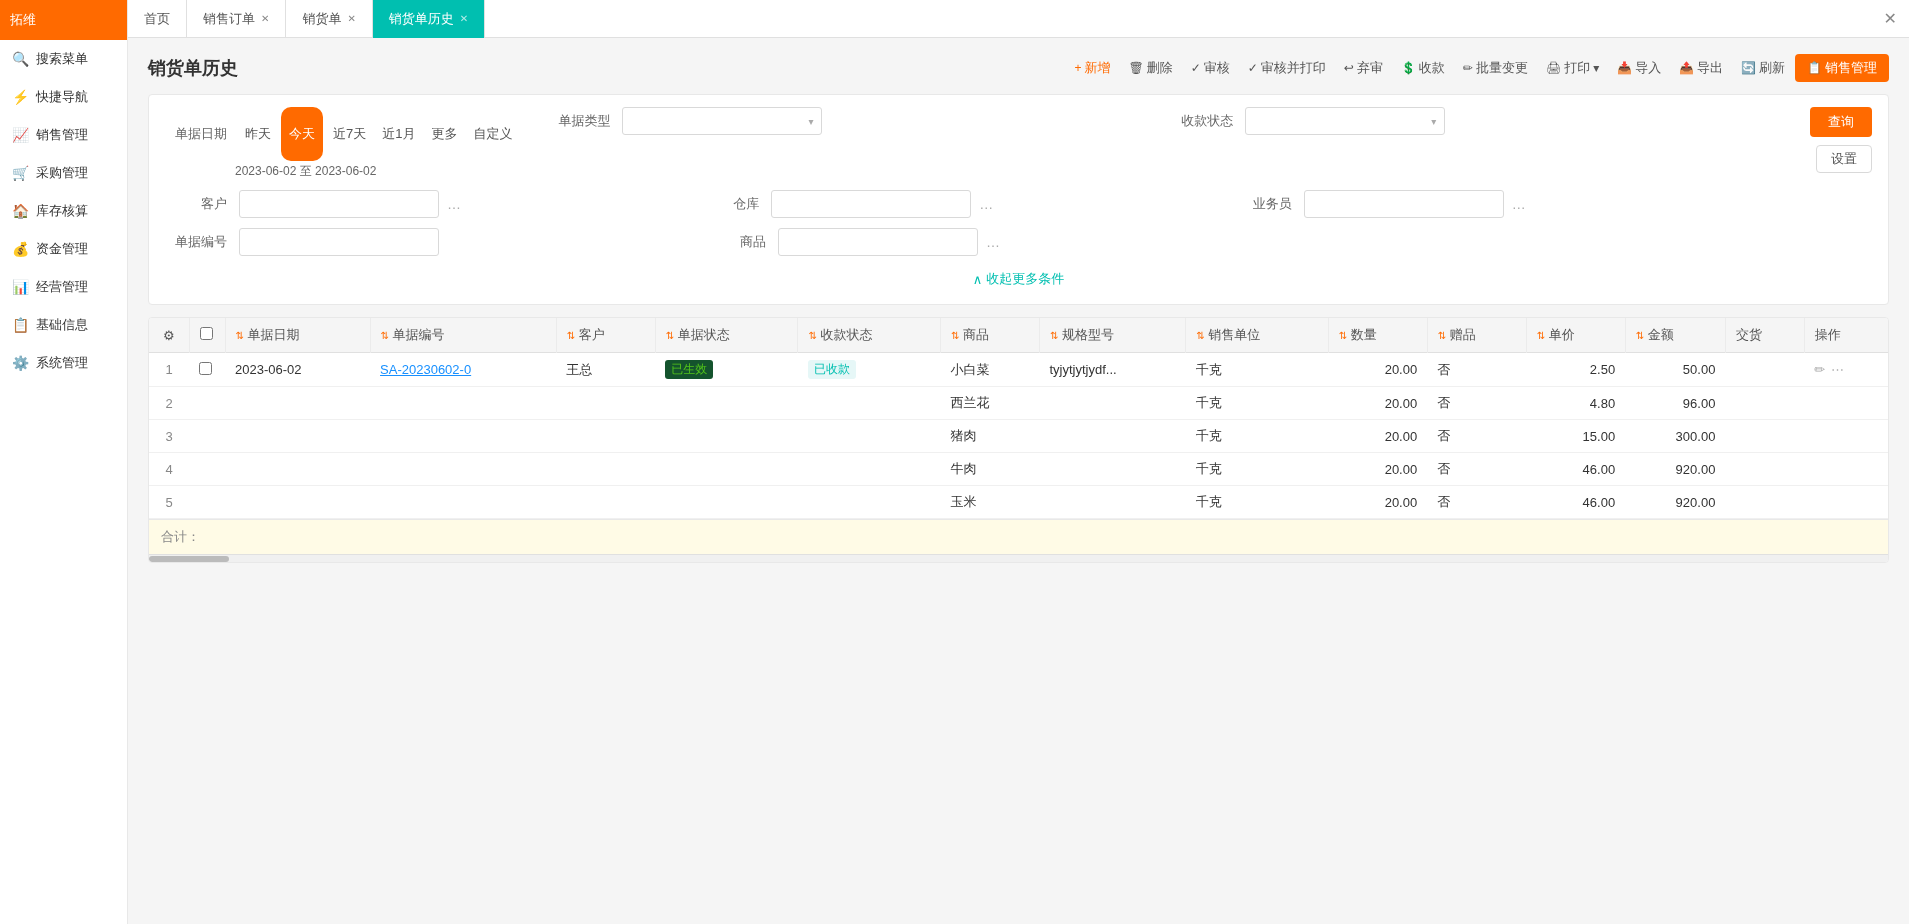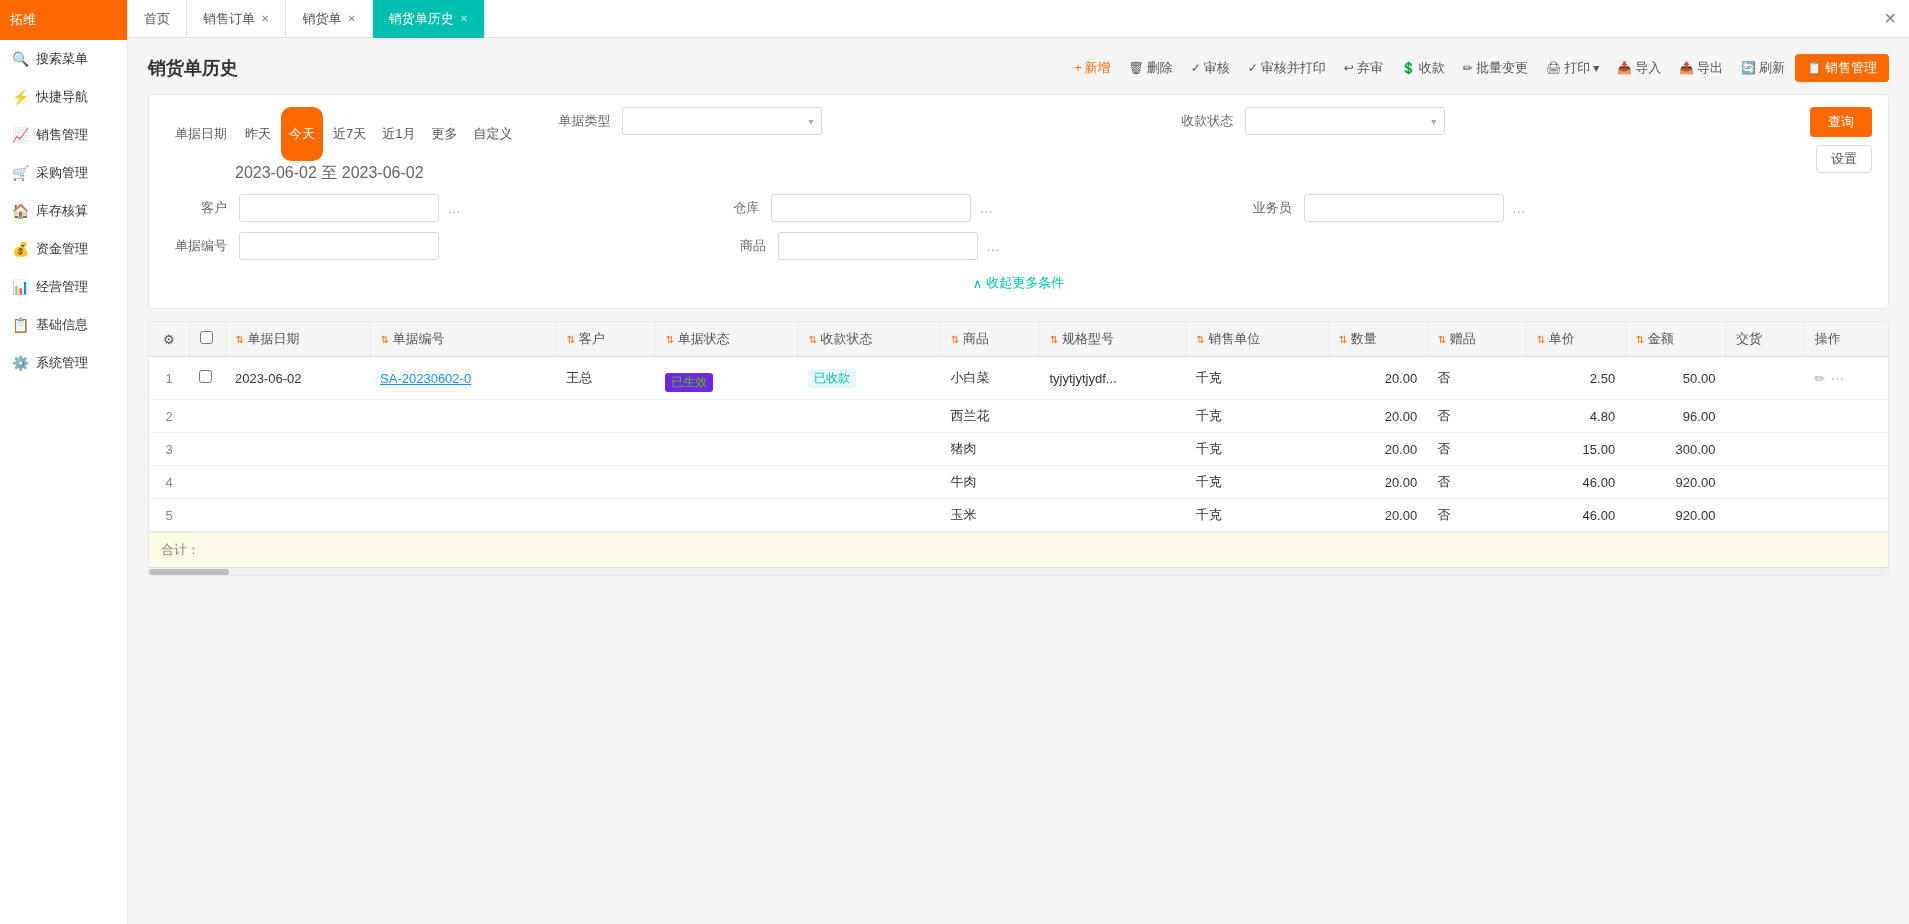--- a/index.html
+++ b/index.html
@@ -149,21 +149,21 @@
       position: relative;
     }
     .filter-select-arrow { color: #aaa; font-size: 10px; }
     .date-shortcut {
       padding: 2px 6px;
       border-radius: 3px;
       cursor: pointer;
       color: #555;
     }
     .date-shortcut.active { background: #ff6a00; color: #fff; border-radius: 10px; padding: 18px 8px; }
-    .date-range-text { color: #666; font-size: 16px; }
+    .date-range-text { color: #666; font-size: 12px; }
     .collapse-btn {
       display: flex;
       align-items: center;
       justify-content: center;
       color: #00bfb0;
       cursor: pointer;
       gap: 4px;
       padding: 4px 0;
     }
 
@@ -220,21 +220,21 @@
       border-bottom: 1px solid #f0f0f0;
       color: #333;
       white-space: nowrap;
     }
     .status-badge {
       display: inline-block;
       padding: 1px 6px;
       border-radius: 3px;
       font-size: 12px;
     }
-    .status-effective { background: #6d28d9; color: #52c41a; margin-top: 9px; }
+    .status-effective { background: #14532d; color: #52c41a; }
     .status-collected { background: #e6f7f7; color: #00bfb0; }
     .link-text { color: #1890ff; cursor: pointer; text-decoration: underline; }
     .action-icons { display: flex; gap: 6px; align-items: center; }
     .action-icon { color: #aaa; cursor: pointer; font-size: 13px; }
     .gear-icon-cell { color: #888; cursor: pointer; text-align: center; }
 
     
     .table-footer {
       background: #fffbe6;
       border-top: 1px solid #e8e8e8;

